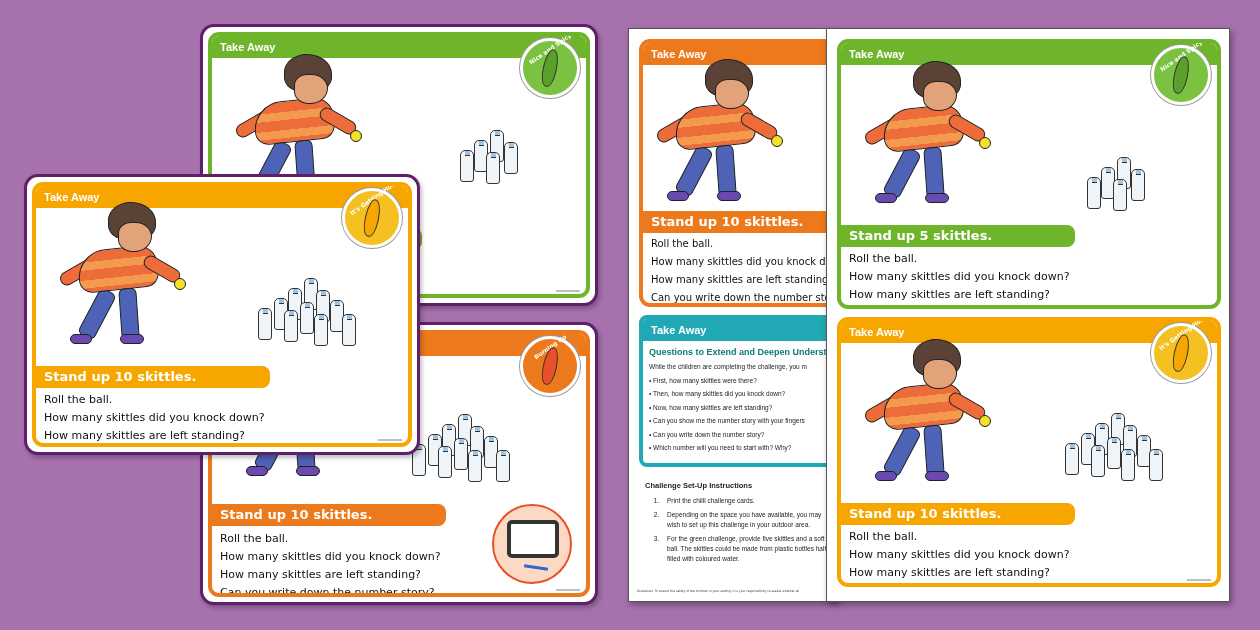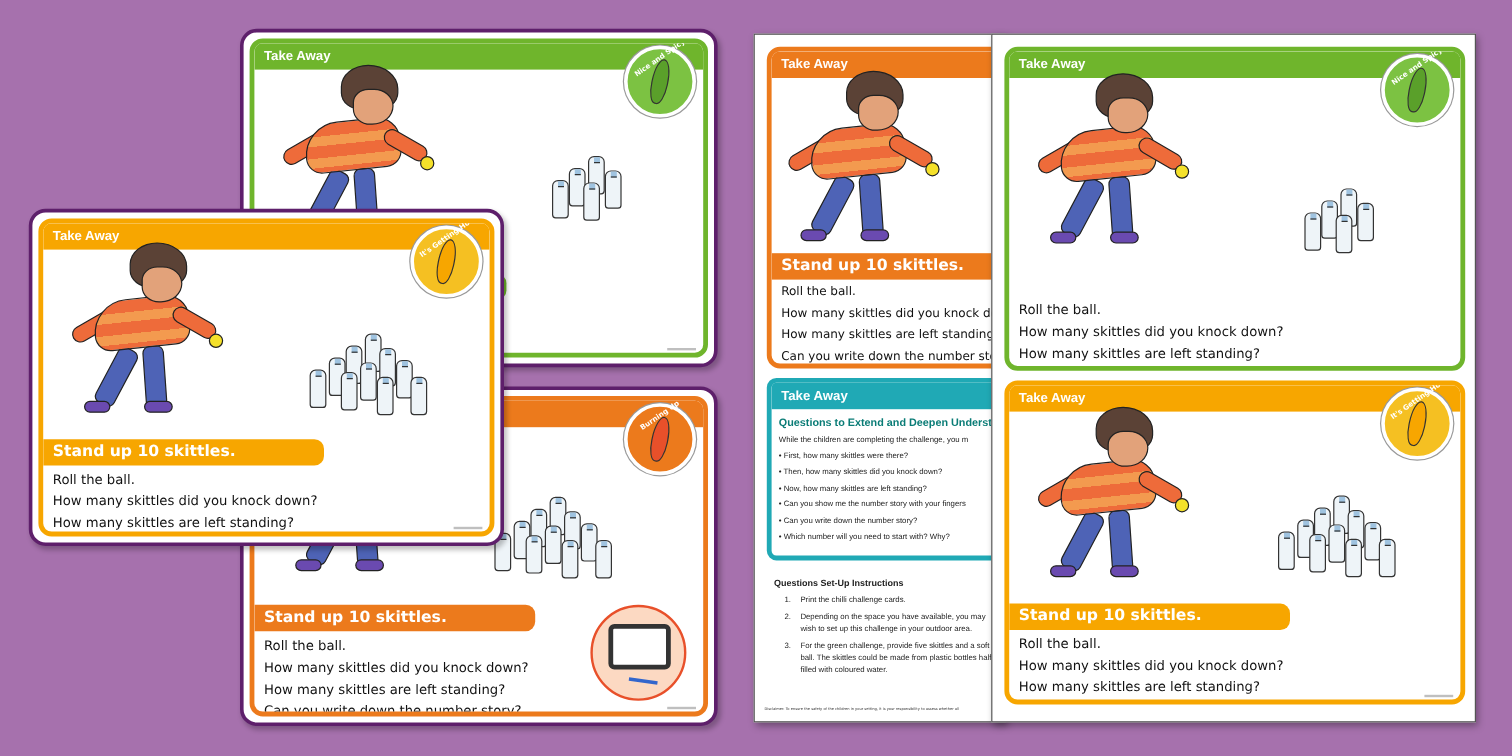--- a/index.html
+++ b/index.html
@@ -231,21 +231,21 @@
     <div class="info-text">While the children are completing the challenge, you m</div>
     <div class="info-text">• <span>First, how many skittles were there?</span></div>
     <div class="info-text">• <span>Then, how many skittles did you knock down?</span></div>
     <div class="info-text">• <span>Now, how many skittles are left standing?</span></div>
     <div class="info-text">• <span>Can you show me the number story with your fingers</span></div>
     <div class="info-text">• <span>Can you write down the number story?</span></div>
     <div class="info-text">• <span>Which number will you need to start with? Why?</span></div>
   </div>
 
   <div class="setup" style="left:16px; top:452px; width:185px;">
-    <h4>Questions Set-Up Instructions</h4>
+    <h4>Challenge Set-Up Instructions</h4>
     <ol>
       <li>Print the chilli challenge cards.</li>
       <li>Depending on the space you have available, you may wish to set up this challenge in your outdoor area.</li>
       <li>For the green challenge, provide five skittles and a soft ball. The skittles could be made from plastic bottles half filled with coloured water.</li>
     </ol>
   </div>
   <div class="disclaimer" style="left:8px; top:560px;">Disclaimer: To ensure the safety of the children in your setting, it is your responsibility to assess whether all</div>
 </div>
 
 <div class="doc-page" style="left:826px; top:28px; width:404px; height:574px;">
@@ -267,20 +267,23 @@
       <div class="hair"></div>
         <div class="face"></div>
         <div class="ball"></div>
     </div>
     <div class="skittles" style="left:246px; top:120px;">
       <div class="bottle" style="left:0; top:14px; --lq:#1fa88c;"></div>
       <div class="bottle" style="left:14px; top:4px; --lq:#ec7a1c;"></div>
       <div class="bottle" style="left:30px; top:-6px; --lq:#8cc63f;"></div>
       <div class="bottle" style="left:44px; top:6px; --lq:#d81b4a;"></div>
       <div class="bottle" style="left:26px; top:16px; --lq:#f5c022;"></div>
+    </div>
+    <div class="task-bar" style="top:182px; width:234px; background:#6fb52c;">
+      <span>Stand up 5 skittles.</span>
     </div>
     <div class="q-list" style="top:207px;">
       <div>Roll the ball.</div>
       <div>How many skittles did you knock down?</div>
       <div>How many skittles are left standing?</div>
     </div>
   </div>
 
   <div class="card" style="--c:#f7a600; position:absolute; left:10px; top:288px; width:384px; height:270px;">
     <div class="card-header">Take Away</div>

